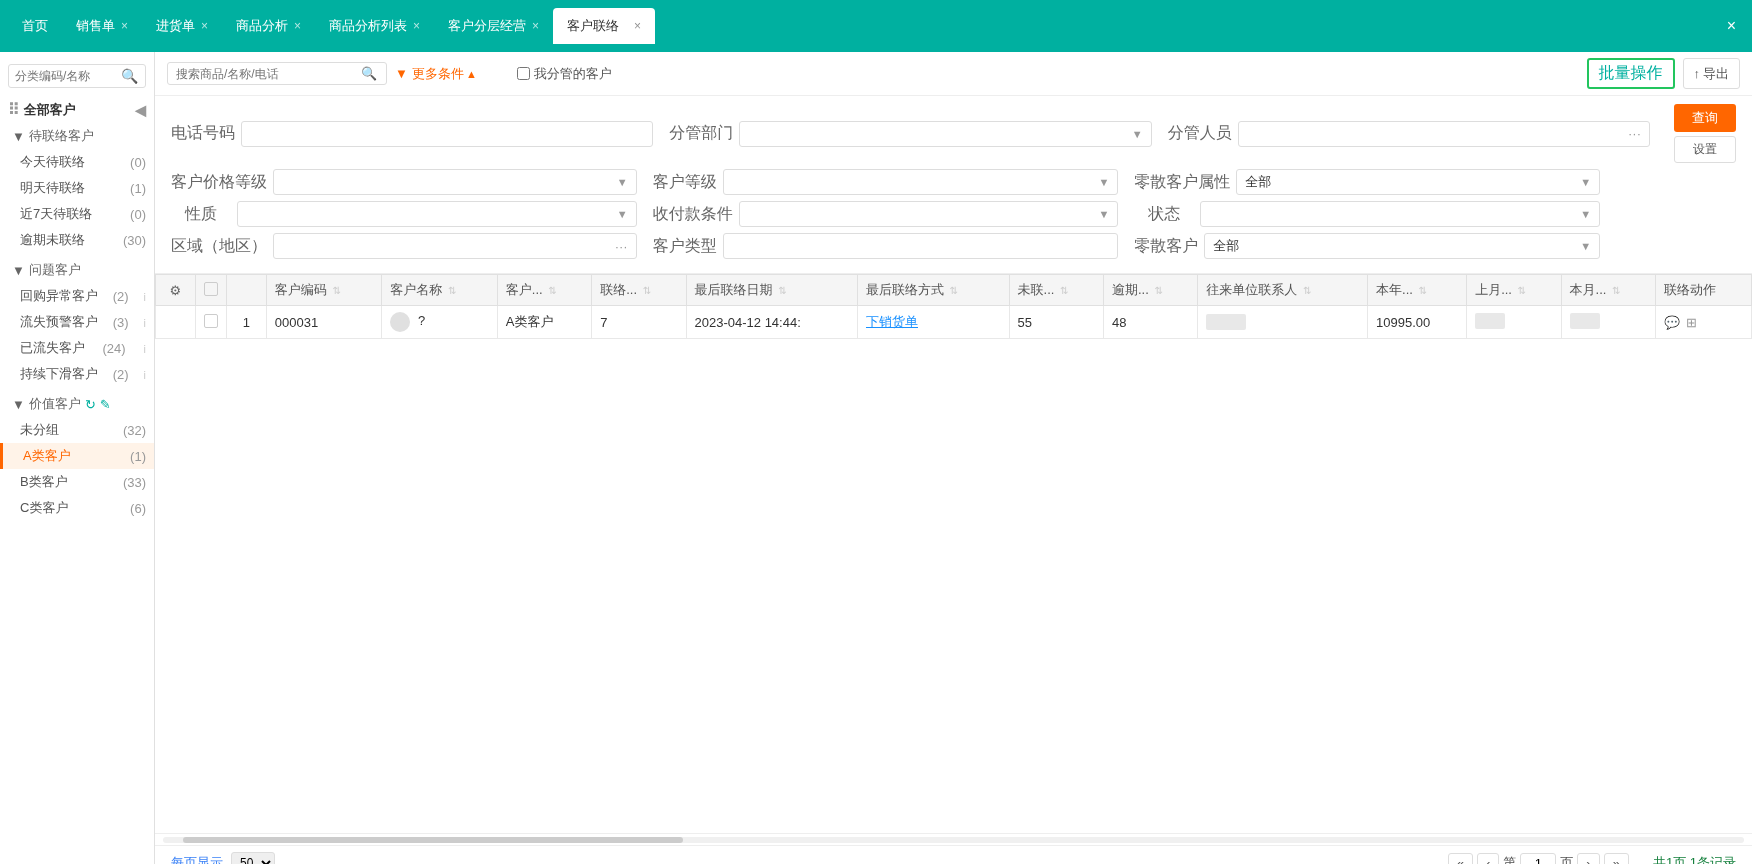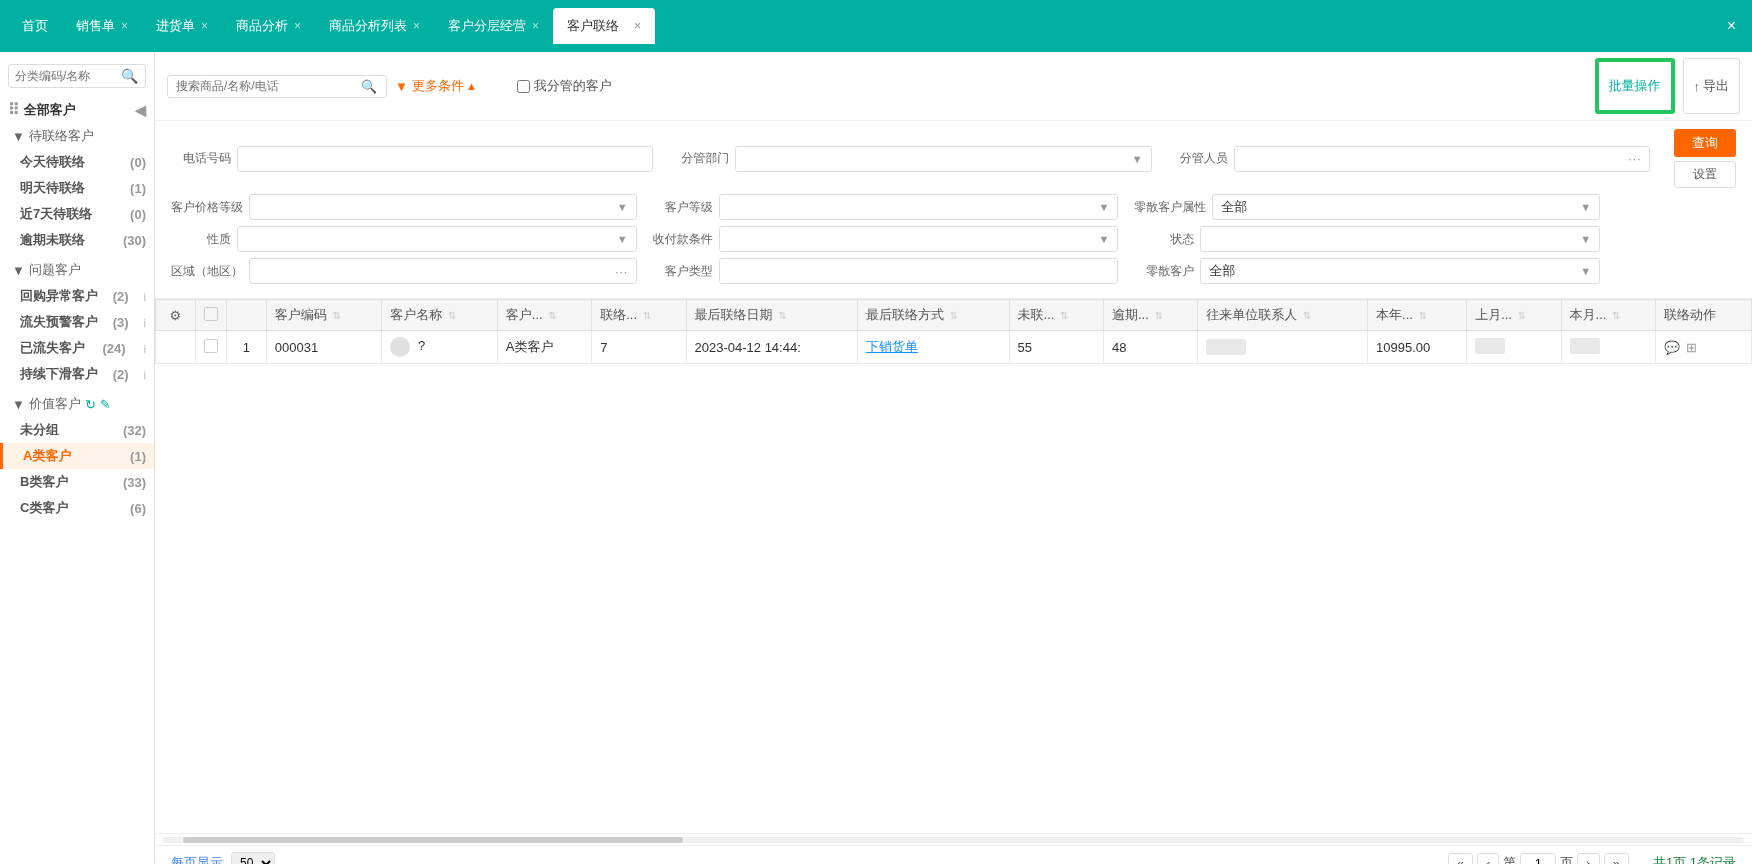--- a/index.html
+++ b/index.html
@@ -43,21 +43,21 @@
     .sidebar-section-title .collapse-btn { margin-left: auto; color: #999; cursor: pointer; font-size: 14px; }
 
     .sidebar-group { margin-bottom: 4px; }
     .sidebar-group-title {
       display: flex; align-items: center; padding: 4px 8px 4px 12px; color: #666;
       font-size: 12px; cursor: pointer;
     }
     .sidebar-group-title .arrow { margin-right: 4px; }
     .sidebar-item {
       padding: 4px 8px 4px 20px; color: #555; cursor: pointer; font-size: 12px;
-      display: flex; align-items: center; justify-content: space-between; font-weight: bold;
+      display: flex; align-items: center; justify-content: space-between;
     }
     .sidebar-item.active { background: #fff3e8; color: #f60; border-left: 3px solid #f60; }
     .sidebar-item .badge { color: #999; }
     .sidebar-item .info-icon { color: #ccc; font-size: 11px; }
 
     
     .content-area { flex: 1; display: flex; flex-direction: column; overflow: hidden; }
 
     
     .filter-bar {
@@ -67,30 +67,30 @@
     .filter-search {
       display: flex; align-items: center; border: 1px solid #ddd; border-radius: 3px;
       padding: 3px 8px; width: 220px;
     }
     .filter-search input { border: none; outline: none; font-size: 12px; width: 100%; }
     .filter-search .search-icon { color: #00b0a0; cursor: pointer; }
     .filter-more { color: #f60; cursor: pointer; display: flex; align-items: center; gap: 2px; }
     .filter-more .arrow { font-size: 11px; }
     .filter-check { display: flex; align-items: center; gap: 4px; color: #555; font-size: 12px; margin-left: 32px; }
     .filter-right { margin-left: auto; display: flex; gap: 8px; }
-    .btn-batch { color: #00b0a0; border: 4px solid #22c55e; background: white; padding: 15px 10px; border-radius: 3px; cursor: pointer; font-size: 13px; }
+    .btn-batch { color: #00b0a0; border: 2px solid #22c55e; background: white; padding: 3px 10px; border-radius: 3px; cursor: pointer; font-size: 16px; }
     .btn-export { color: #555; border: 1px solid #ddd; background: white; padding: 3px 10px; border-radius: 3px; cursor: pointer; font-size: 12px; display: flex; align-items: center; gap: 3px; }
 
     
     .adv-filters {
       background: white; border-bottom: 1px solid #eee; padding: 8px 16px;
     }
     .filter-row { display: flex; align-items: center; margin-bottom: 6px; gap: 16px; }
     .filter-item { display: flex; align-items: center; flex: 1; gap: 6px; }
-    .filter-label { color: #666; font-size: 12px; white-space: nowrap; min-width: 60px; text-align: right; }
+    .filter-label { color: #666; font-size: 16px; white-space: nowrap; min-width: 60px; text-align: center; }
     .filter-input {
       flex: 1; border: 1px solid #ddd; border-radius: 3px; padding: 3px 8px;
       font-size: 12px; color: #333; display: flex; align-items: center; justify-content: space-between;
       min-height: 26px; background: white; cursor: pointer;
     }
     .filter-input .down-arrow { color: #999; font-size: 11px; }
     .filter-input .dots-btn { color: #999; cursor: pointer; }
     .btn-query { background: #f60; color: white; border: none; padding: 5px 18px; border-radius: 3px; cursor: pointer; font-size: 13px; }
     .btn-set { background: white; color: #555; border: 1px solid #ddd; padding: 4px 14px; border-radius: 3px; cursor: pointer; font-size: 12px; }
 

